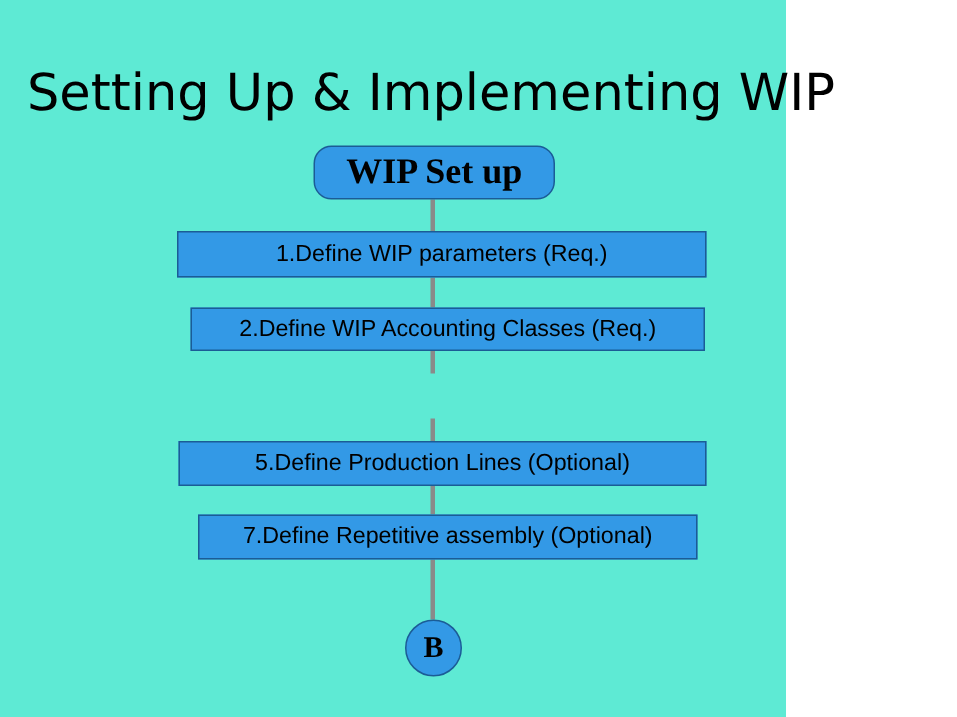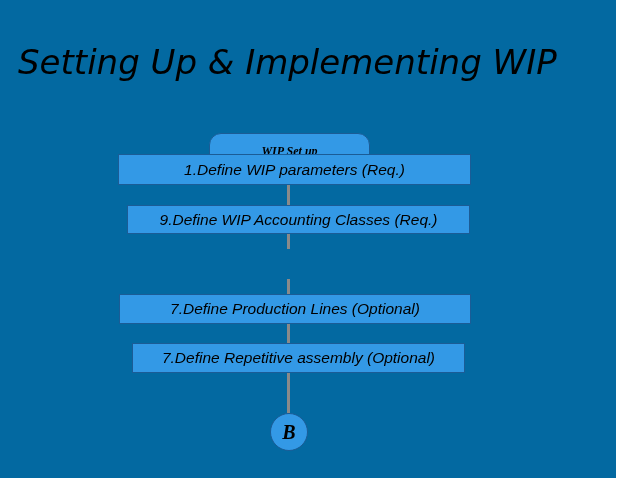--- a/index.html
+++ b/index.html
@@ -8,24 +8,23 @@
   }
   body {
     width: 638px;
     height: 478px;
     background: #ffffff;
     font-family: "Liberation Sans", sans-serif;
     overflow: hidden;
   }
   #slide {
     position: relative;
-    width: 616px;
+    width: 524px;
     height: 478px;
-    background: #0369a1;
-    font-style: italic;
+    background: #5eead4;
   }
   #title {
     position: absolute;
     left: 18px;
     top: 42px;
     width: 600px;
     font-family: "DejaVu Sans", sans-serif;
     font-size: 34px;
     font-weight: 400;
     color: #000000;
@@ -51,23 +50,22 @@
   }
   .rect {
     font-family: "Liberation Sans", sans-serif;
     font-size: 15.5px;
     font-weight: 400;
     line-height: 1.1;
   }
   .rounded {
     border-radius: 12px;
     font-family: "Liberation Serif", serif;
-    font-size: 12px;
+    font-size: 24px;
     font-weight: bold;
-    margin-top: 36px;
   }
   .ellipse {
     border-radius: 50%;
     font-family: "Liberation Serif", serif;
     font-size: 20px;
     font-weight: bold;
   }
 </style>
 </head>
 <body>
@@ -85,26 +83,26 @@
 
   <div class="node rounded" style="left:209px;top:97px;width:161px;height:36px;">
     <span>WIP Set up</span>
   </div>
 
   <div class="node rect" style="left:118px;top:154px;width:353px;height:31px;text-align:right;">
     <span>1.Define WIP parameters (Req.)</span>
   </div>
 
   <div class="node rect" style="left:127px;top:205px;width:343px;height:29px;">
-    <span>9.Define WIP Accounting Classes (Req.)</span>
+    <span>2.Define WIP Accounting Classes (Req.)</span>
   </div>
 
 
   <div class="node rect" style="left:119px;top:294px;width:352px;height:30px;">
-    <span>7.Define Production Lines (Optional)</span>
+    <span>5.Define Production Lines (Optional)</span>
   </div>
 
   <div class="node rect" style="left:132px;top:343px;width:333px;height:30px;">
     <span>7.Define Repetitive assembly (Optional)</span>
   </div>
 
   <div class="node ellipse" style="left:270px;top:413px;width:38px;height:38px;">
     <span>B</span>
   </div>
 

